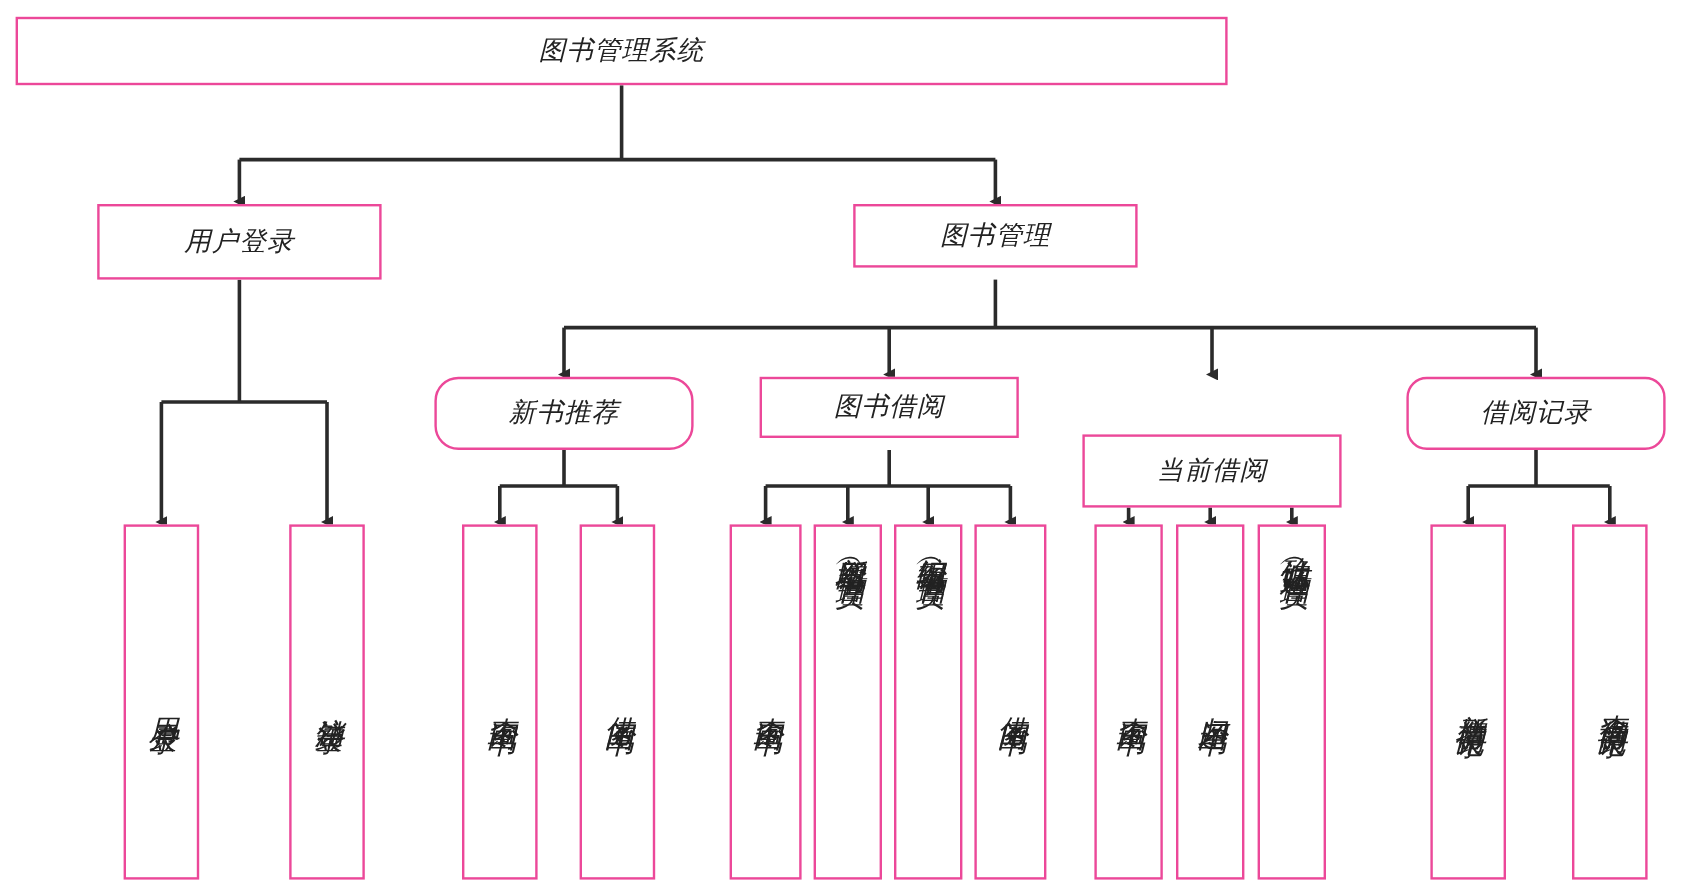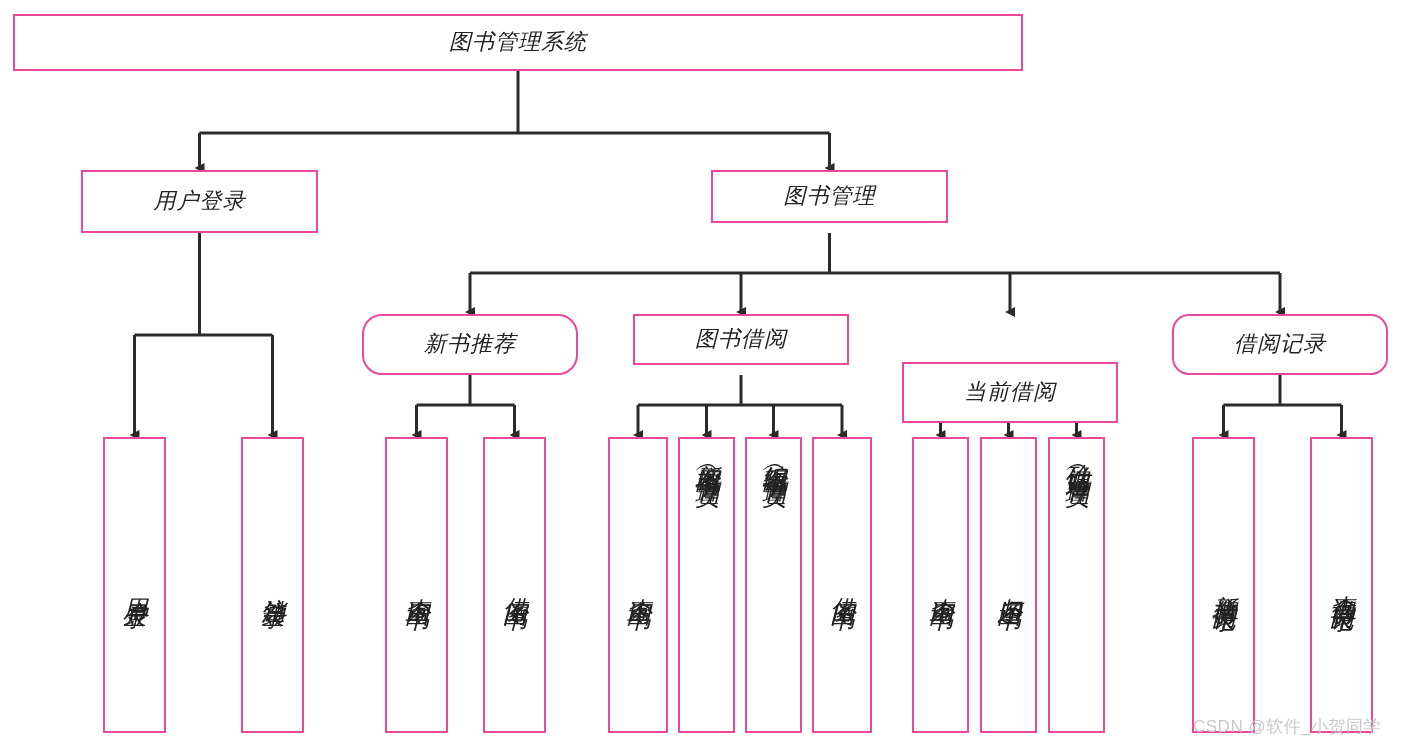--- a/index.html
+++ b/index.html
@@ -156,15 +156,14 @@
         <span class="label">确认归还（管理员）</span>
       </div>
       <div class="node vert centered" style="left: 1192px; top: 437px; width: 63px; height: 296px;">
         <span class="label">新增借阅记录</span>
       </div>
       <div class="node vert centered" style="left: 1310px; top: 437px; width: 63px; height: 296px;">
         <span class="label">查询借阅记录</span>
       </div>
     </div>
 
-  <div class="watermark" style="left: 1193px; top: 715px;">CSDN @软件_小贺同学</div>
 
 </div>
 
 </body></html>

